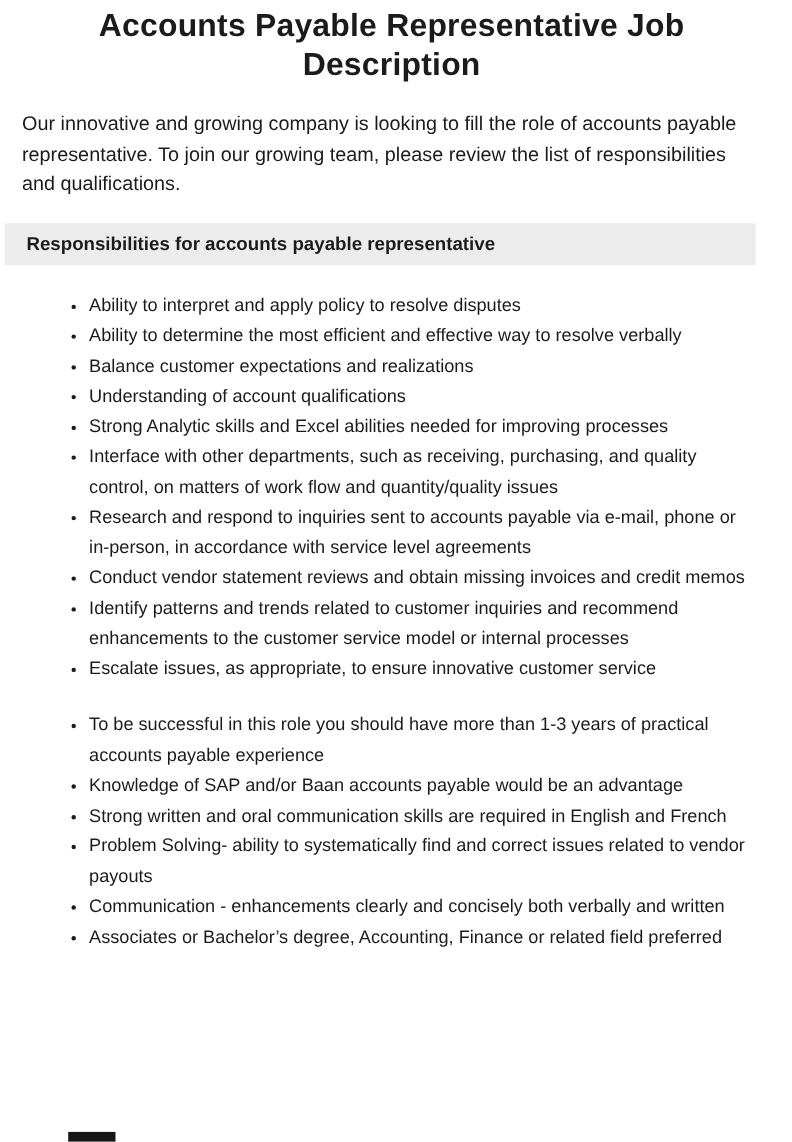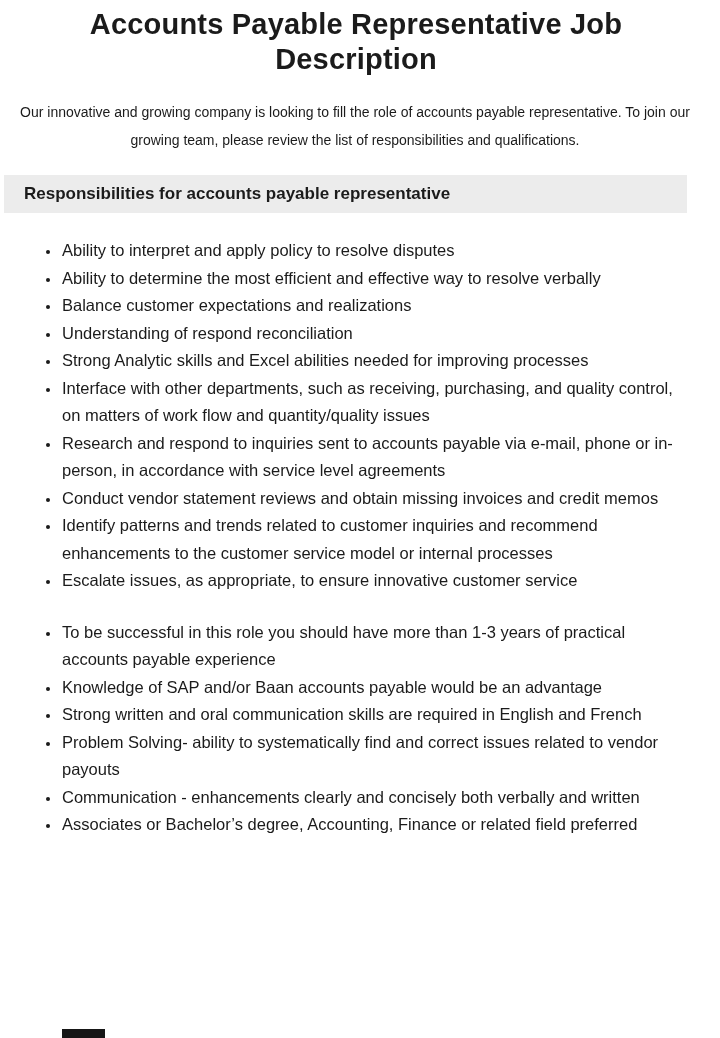--- a/index.html
+++ b/index.html
@@ -16,36 +16,35 @@
   .title {
     font-size: 29px;
     font-weight: 700;
     line-height: 35px;
     text-align: center;
     margin: 7px 30px 0 30px;
     letter-spacing: 0.2px;
   }
   .intro {
     margin: 22px 22px 0 20px;
-    font-size: 14px;
+    font-size: 18px;
     line-height: 27.5px;
-    text-align: center;
   }
   .section { margin-top: 0; }
   .section-heading {
     background: #ececec;
     margin: 21px 25px 0 4px;
     padding: 9px 12px 9px 20px;
     font-size: 17px;
     font-weight: 700;
     line-height: 20px;
   }
   ul.bullet-list {
     margin: 24px 28px 21px 0;
-    padding: 0 0 0 61px;
+    padding: 0 0 0 80px;
     list-style: disc outside;
   }
   ul.bullet-list li {
     font-size: 16.5px;
     line-height: 27.5px;
     padding-left: 1px;
   }
   ul.bullet-list li::marker { font-size: 13px; }
   .footer-bar-cutoff {
     position: absolute;
@@ -64,21 +63,21 @@
   <h1 class="title">Accounts Payable Representative Job Description</h1>
 
   <p class="intro">Our innovative and growing company is looking to fill the role of accounts payable representative. To join our growing team, please review the list of responsibilities and qualifications.</p>
 
   <section class="section">
     <div class="section-heading">Responsibilities for accounts payable representative</div>
     <ul class="bullet-list">
         <li>Ability to interpret and apply policy to resolve disputes</li>
         <li>Ability to determine the most efficient and effective way to resolve verbally</li>
         <li>Balance customer expectations and realizations</li>
-        <li>Understanding of respond reconciliation</li>
+        <li>Understanding of account qualifications</li>
         <li>Strong Analytic skills and Excel abilities needed for improving processes</li>
         <li>Interface with other departments, such as receiving, purchasing, and quality control, on matters of work flow and quantity/quality issues</li>
         <li>Research and respond to inquiries sent to accounts payable via e-mail, phone or in-person, in accordance with service level agreements</li>
         <li>Conduct vendor statement reviews and obtain missing invoices and credit memos</li>
         <li>Identify patterns and trends related to customer inquiries and recommend enhancements to the customer service model or internal processes</li>
         <li>Escalate issues, as appropriate, to ensure innovative customer service</li>
       </ul>
   </section>
 
   <section class="section">

